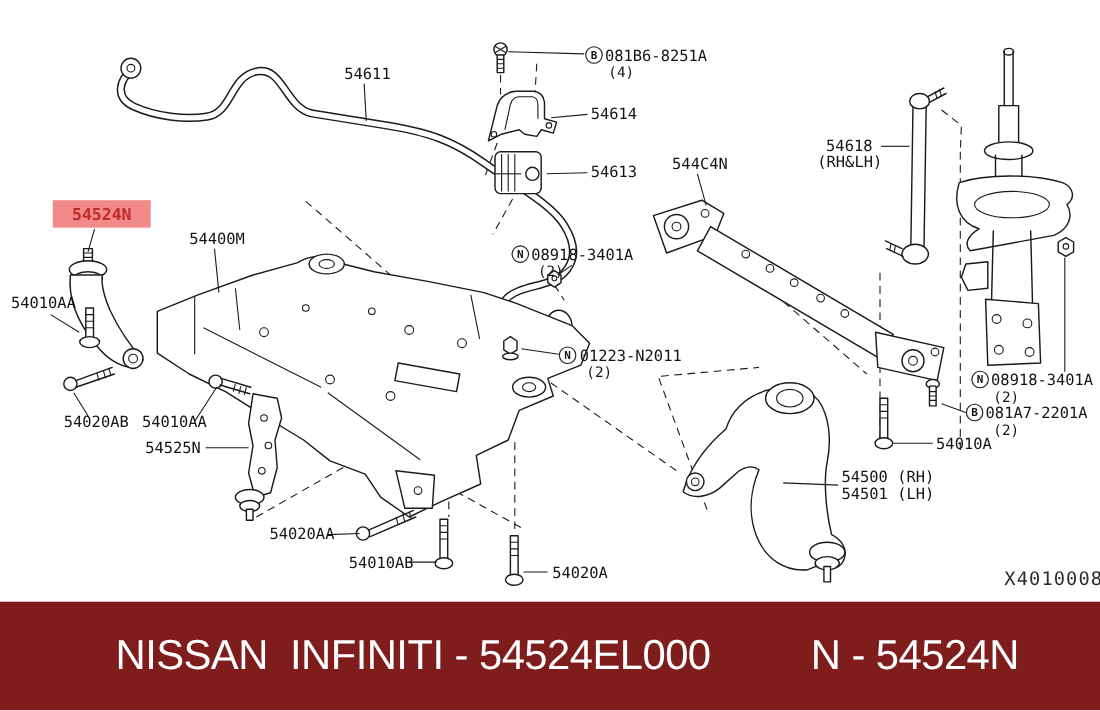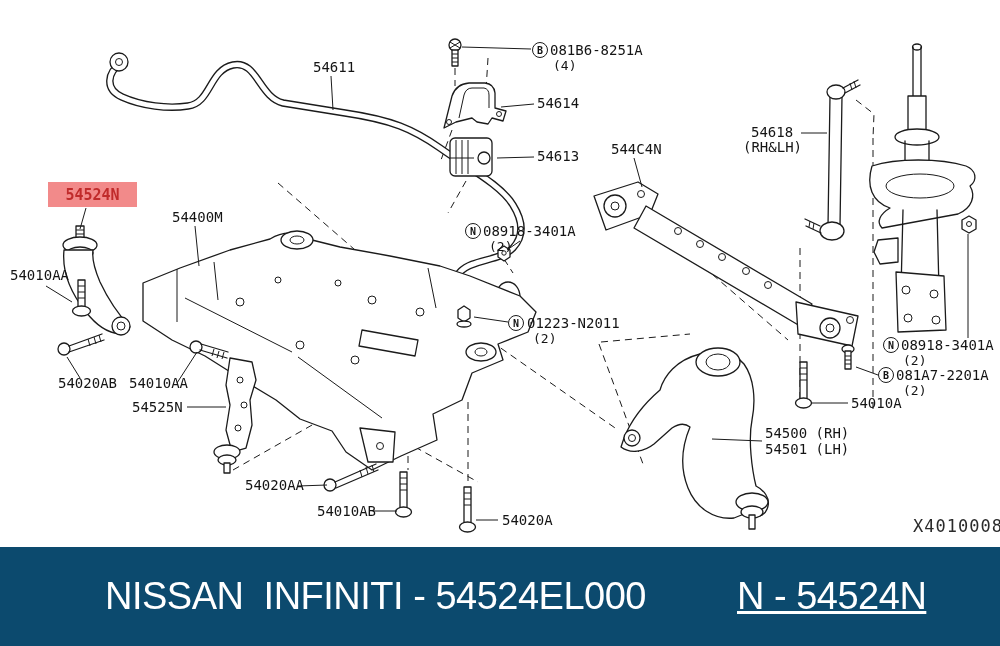--- a/index.html
+++ b/index.html
@@ -11,25 +11,25 @@
   text.circ{font-size:10px;font-weight:bold;text-anchor:middle;}
   text.wm{font-size:17px;letter-spacing:1px;fill:#2b2b2b;}
   text.chip-txt{font-size:15px;font-weight:bold;fill:#c02b2b;text-anchor:middle;}
   .ln{fill:none;stroke:#1b1b1b;stroke-width:1.3;stroke-linejoin:round;stroke-linecap:round;}
   .fw{fill:#ffffff;stroke:#1b1b1b;stroke-width:1.3;stroke-linejoin:round;}
   .thin{fill:none;stroke:#1b1b1b;stroke-width:1;}
   .dash{fill:none;stroke:#1b1b1b;stroke-width:1;stroke-dasharray:7 5;}
   .ldr{fill:none;stroke:#1b1b1b;stroke-width:1;}
   .tube-o{fill:none;stroke:#1b1b1b;stroke-width:7.5;stroke-linecap:round;}
   .tube-i{fill:none;stroke:#ffffff;stroke-width:4.8;stroke-linecap:round;}
-  .footer{position:absolute;left:0;top:547px;width:1000px;height:99px;background:#0c4a6e;}
+  .footer{position:absolute;left:0;top:547px;width:1000px;height:99px;background:#7f1d1d;}
   .footer span{position:absolute;top:0;height:99px;line-height:99px;white-space:pre;
     color:#ffffff;font-family:"Liberation Sans", sans-serif;font-size:38px;letter-spacing:-0.5px;}
   .footer .f-left{left:105px;}
-  .footer .f-right{left:737px;text-decoration:underline;}
+  .footer .f-right{left:737px;}
 </style>
 </head>
 <body>
 
 <div class="stage">
 <svg width="1000" height="547" viewBox="0 0 1000 547">
 
   <g>
     <path class="dash" d="M278,183 L362,256"></path>
     <path class="dash" d="M455,68 L455,86"></path>

